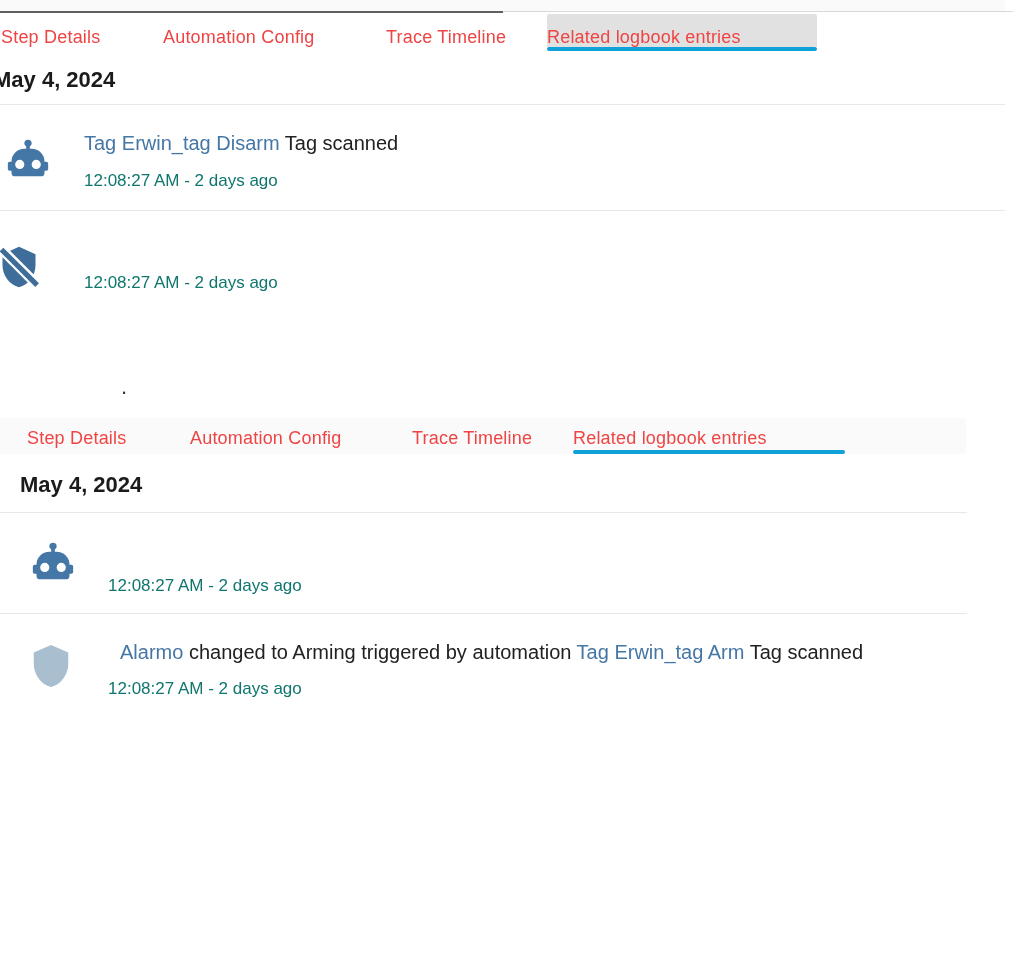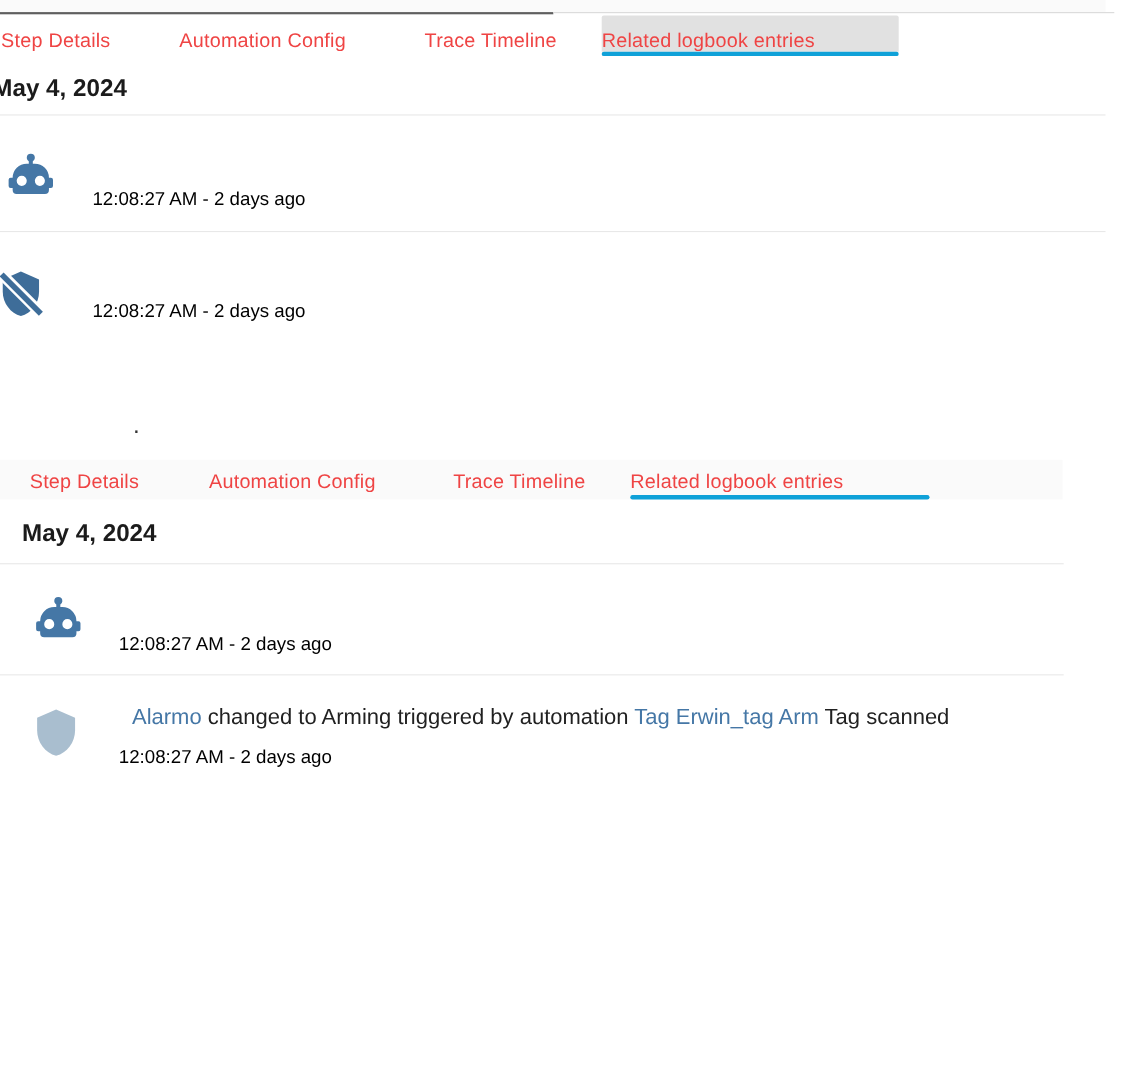--- a/index.html
+++ b/index.html
@@ -15,21 +15,21 @@
     white-space:nowrap;cursor:pointer;letter-spacing:.2px;
   }
   .tab.centered{text-align:left;}
   .selbg{position:absolute;background:#e1e1e1;border-radius:2px 2px 0 0;}
   .underline{position:absolute;height:4px;background:#0fa1d8;border-radius:2px;}
   .heading{position:absolute;font-size:22px;line-height:28px;font-weight:700;color:#1b1b1b;white-space:nowrap;}
   .divider{position:absolute;height:1px;background:#e8e8e8;}
   .icon{position:absolute;}
   .msg{position:absolute;font-size:20px;line-height:26px;color:#212121;white-space:nowrap;}
   .msg .link{color:#4577a6;cursor:pointer;}
-  .ts{position:absolute;font-size:17px;line-height:22px;color:#000000;white-space:nowrap;}
+  .ts{position:absolute;font-size:17px;line-height:22px;color:#0f766e;white-space:nowrap;}
   .stray{position:absolute;font-size:22px;color:#333;line-height:22px;}
 </style>
 </head>
 <body>
 
 <div class="panel" style="left:0;top:0;width:1013px;height:418px;">
   <div class="strip" style="left:0;top:0;width:1005px;height:11px;"></div>
   <div class="hline" style="left:0;top:11px;width:503px;background:#5f5f5f;"></div>
   <div class="hline" style="left:503px;top:11px;width:510px;background:#d9d9d9;height:1px;"></div>
 
@@ -40,20 +40,21 @@
   <div class="tab" style="left:163px;top:26px;">Automation Config</div>
   <div class="tab" style="left:386px;top:26px;">Trace Timeline</div>
   <div class="tab centered" style="left:547px;top:26px;width:270px;">Related logbook entries</div>
 
   <div class="heading" style="left:-7px;top:66px;">May 4, 2024</div>
   <div class="divider" style="left:0;top:104px;width:1005px;"></div>
 
   <svg class="icon" style="left:6px;top:136px;" width="44" height="44" viewBox="0 0 24 24">
     <path d="M12,2A2,2 0 0,1 14,4C14,4.74 13.6,5.39 13,5.73V7H14A7,7 0 0,1 21,14H22A1,1 0 0,1 23,15V18A1,1 0 0,1 22,19H21V20A2,2 0 0,1 19,22H5A2,2 0 0,1 3,20V19H2A1,1 0 0,1 1,18V15A1,1 0 0,1 2,14H3A7,7 0 0,1 10,7H11V5.73C10.4,5.39 10,4.74 10,4A2,2 0 0,1 12,2M7.5,13A2.5,2.5 0 0,0 5,15.5A2.5,2.5 0 0,0 7.5,18A2.5,2.5 0 0,0 10,15.5A2.5,2.5 0 0,0 7.5,13M16.5,13A2.5,2.5 0 0,0 14,15.5A2.5,2.5 0 0,0 16.5,18A2.5,2.5 0 0,0 19,15.5A2.5,2.5 0 0,0 16.5,13Z" fill="#4577a6"></path>
   </svg>
+  <div class="msg" style="left:84px;top:130px;"><span class="link">Tag Erwin_tag Disarm</span><span> Tag scanned</span></div>
   <div class="ts" style="left:84px;top:170px;">12:08:27 AM - 2 days ago</div>
   <div class="divider" style="left:0;top:210px;width:1005px;"></div>
 
   <svg class="icon" style="left:-3px;top:245px;" width="44" height="44" viewBox="0 0 24 24">
     <defs>
       <mask id="slashGap">
         <rect x="-4" y="-4" width="32" height="32" fill="#fff"></rect>
         <rect x="-5" y="9.2" width="34" height="5.4" fill="#000" transform="rotate(45 12 12)"></rect>
       </mask>
     </defs>

